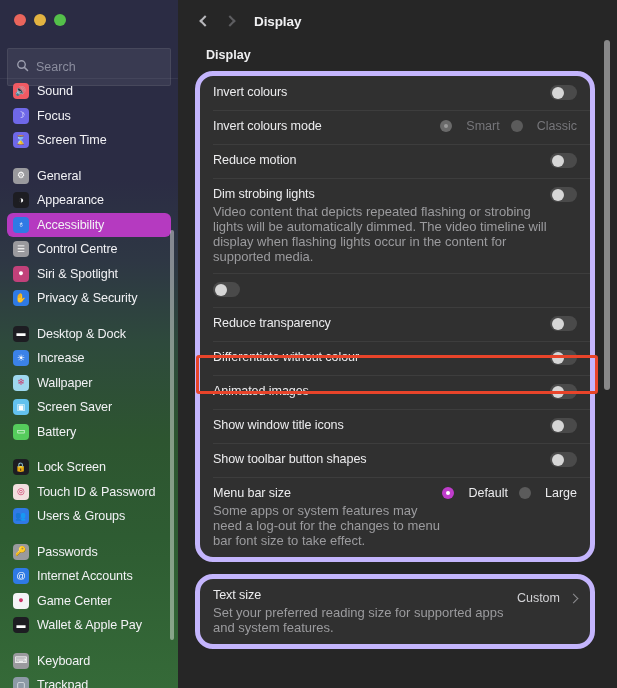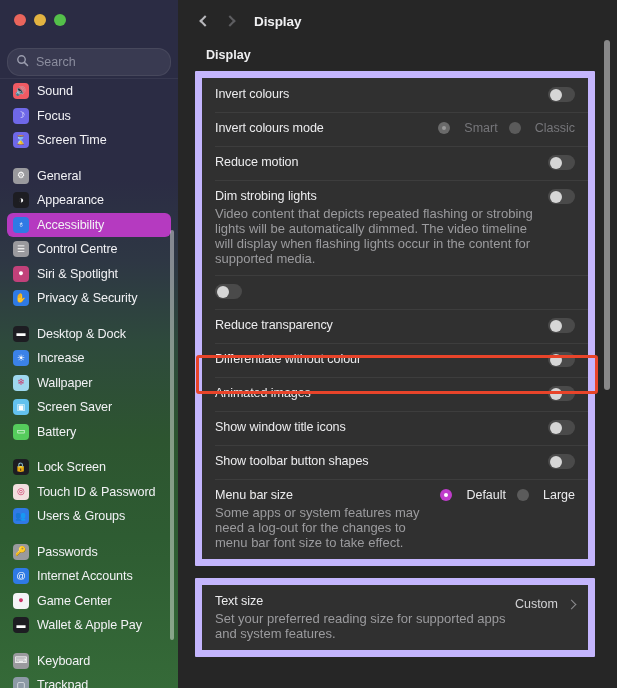--- a/index.html
+++ b/index.html
@@ -23,21 +23,21 @@
   }
   .traffic { position: absolute; top: 14px; left: 14px; display: flex; gap: 8px; }
   .light { width: 12px; height: 12px; border-radius: 50%; }
   .light.red { background: #e9655c; }
   .light.yellow { background: #e3b341; }
   .light.green { background: #54c04a; }
 
   .search-wrap { position: absolute; top: 48px; left: 7px; width: 164px; }
   .search-box {
     display: flex; align-items: center; gap: 7px;
-    height: 28px; border-radius: 13px;
+    height: 38px; border-radius: 2px;
     background: rgba(255,255,255,0.07);
     border: 1px solid rgba(255,255,255,0.07);
     padding: 0 8px;
   }
   .search-box svg { flex: 0 0 13px; }
   .search-input {
     background: transparent; border: none; outline: none;
     color: #d8d8de; font-size: 12.5px;
     font-family: "Liberation Sans", sans-serif;
     width: 100%;
@@ -79,22 +79,22 @@
   }
   .chev { width: 8px; height: 8px; border-style: solid; border-width: 2px 2px 0 0; display: block; }
   .chev.left { transform: rotate(-135deg); border-color: #b9b9bd; margin-left: 3px; }
   .chev.right { transform: rotate(45deg); border-color: #5e5e61; margin-right: 3px; }
   .toolbar-title { font-size: 13.5px; font-weight: bold; color: #f0f0f2; margin-left: 8px; letter-spacing: -0.1px; }
 
   .content { position: absolute; top: 42px; left: 0; right: 0; bottom: 0; padding: 0 22px 0 17px; }
   .section-title { font-size: 12.6px; font-weight: bold; color: #eeeef0; margin: 6px 0 9px 11px; }
 
   .card {
-    background: #303030; border-radius: 1px;
-    border: 7px solid #c4b5fd;
+    background: #303030; border-radius: 18px;
+    border: 5px solid #c4b5fd;
   }
   .row {
     display: flex; align-items: flex-start;
     padding: 0 13px; min-height: 34px;
     position: relative;
   }
   .row + .row::before {
     content: ""; position: absolute; top: 0; left: 13px; right: 0;
     height: 1px; background: #3d3d3d;
   }

